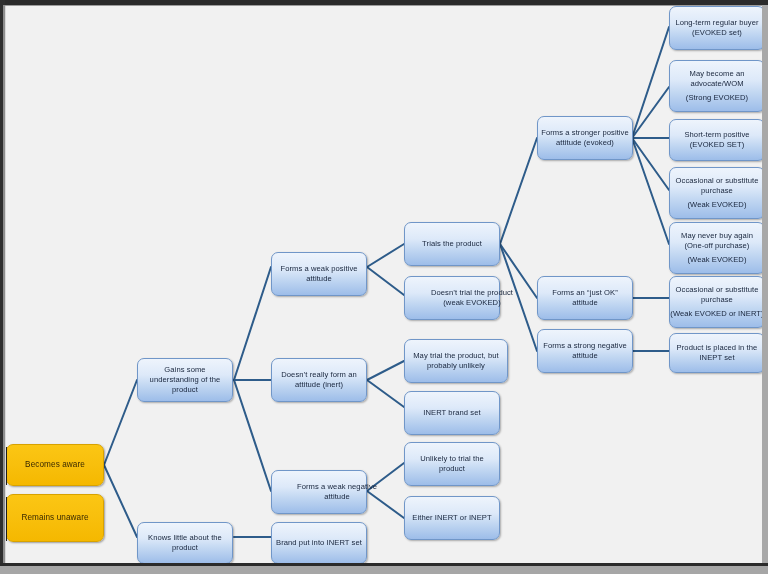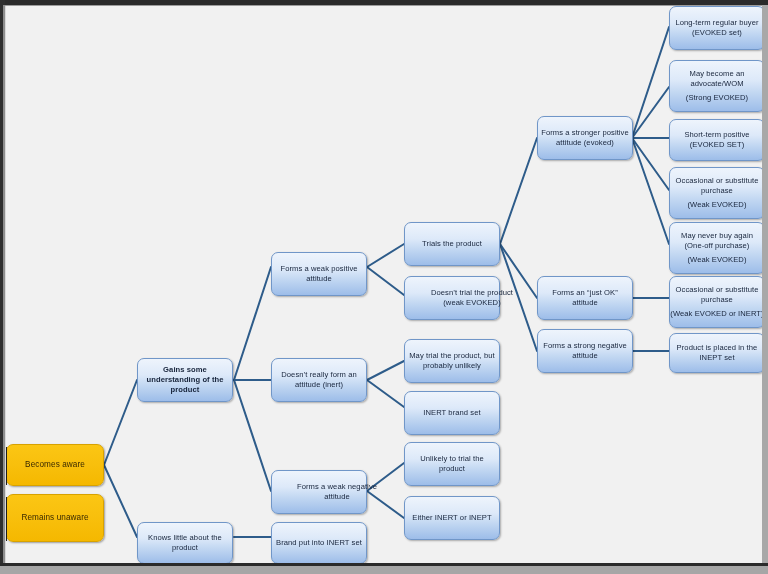--- a/index.html
+++ b/index.html
@@ -147,21 +147,21 @@
     </svg>
 
     <div class="node gold" style="left:0px; top:438px; width:98px; height:42px;">
       <span class="ln">Becomes aware</span>
     </div>
 
     <div class="node gold" style="left:0px; top:488px; width:98px; height:48px;">
       <span class="ln">Remains unaware</span>
     </div>
 
-    <div class="node blue" style="left:131px; top:352px; width:96px; height:44px;font-weight:bold;">
+    <div class="node blue" style="left:131px; top:352px; width:96px; height:44px;">
       <span class="ln">Gains some</span>
       <span class="ln">understanding of the</span>
       <span class="ln">product</span>
     </div>
 
     <div class="node blue" style="left:131px; top:516px; width:96px; height:42px;">
       <span class="ln">Knows little about the</span>
       <span class="ln">product</span>
     </div>
 
@@ -186,21 +186,21 @@
 
     <div class="node blue" style="left:398px; top:216px; width:96px; height:44px;">
       <span class="ln">Trials the product</span>
     </div>
 
     <div class="node blue" style="left:398px; top:270px; width:96px; height:44px;padding-left:44px;">
       <span class="ln">Doesn’t trial the product</span>
       <span class="ln">(weak EVOKED)</span>
     </div>
 
-    <div class="node blue" style="left:398px; top:333px; width:96px; height:44px;">
+    <div class="node blue" style="left:398px; top:333px; width:104px; height:44px;">
       <span class="ln">May trial the product, but</span>
       <span class="ln">probably unlikely</span>
     </div>
 
     <div class="node blue" style="left:398px; top:385px; width:96px; height:44px;">
       <span class="ln">INERT brand set</span>
     </div>
 
     <div class="node blue" style="left:398px; top:436px; width:96px; height:44px;">
       <span class="ln">Unlikely to trial the</span>

